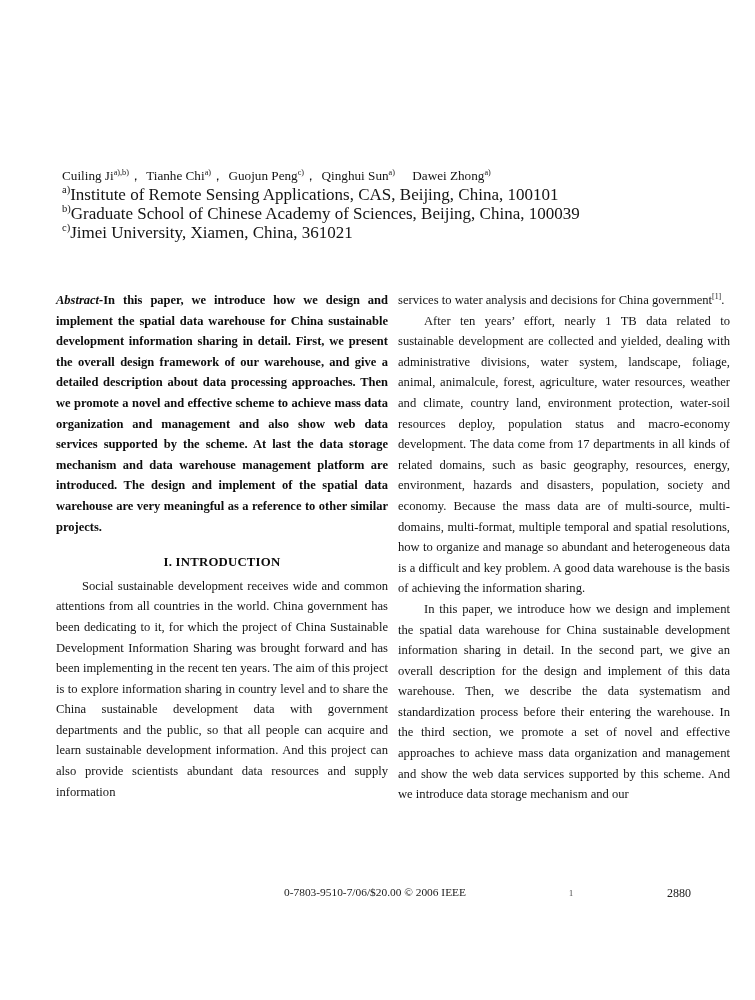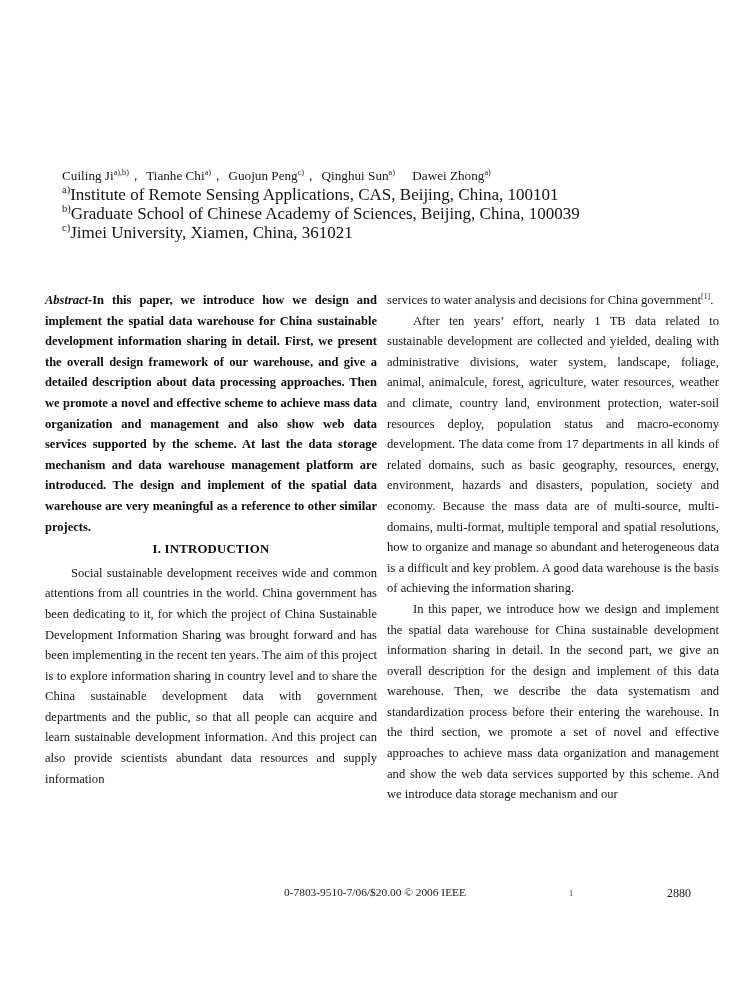--- a/index.html
+++ b/index.html
@@ -70,21 +70,21 @@
   sup {
     font-size: 62%;
     line-height: 0;
     vertical-align: 0.62em;
   }
   .gap-wide { display:inline-block; width: 14px; }
 
   
   .columns {
     position: absolute;
-    left: 45px;
+    left: 56px;
     top: 290px;
     width: 674px;
     height: 575px;
   }
   .col {
     position: absolute;
     top: 0;
     width: 332px;
   }
   .col-left  { left: 0; }
@@ -121,21 +121,21 @@
     font-weight: bold;
     margin: 14px 0 0 0;
     color: #0d0d0d;
   }
 
   .section-head {
     font-size: 12.8px;
     line-height: 20.6px;
     font-weight: bold;
     text-align: center;
-    margin: 2px 0 3px 0;
+    margin: 15px 0 3px 0;
     font-variant: small-caps;
     letter-spacing: 0.2px;
     color: #0d0d0d;
   }
 
   
   .footer {
     position: absolute;
     left: 41px;
     top: 886px;

